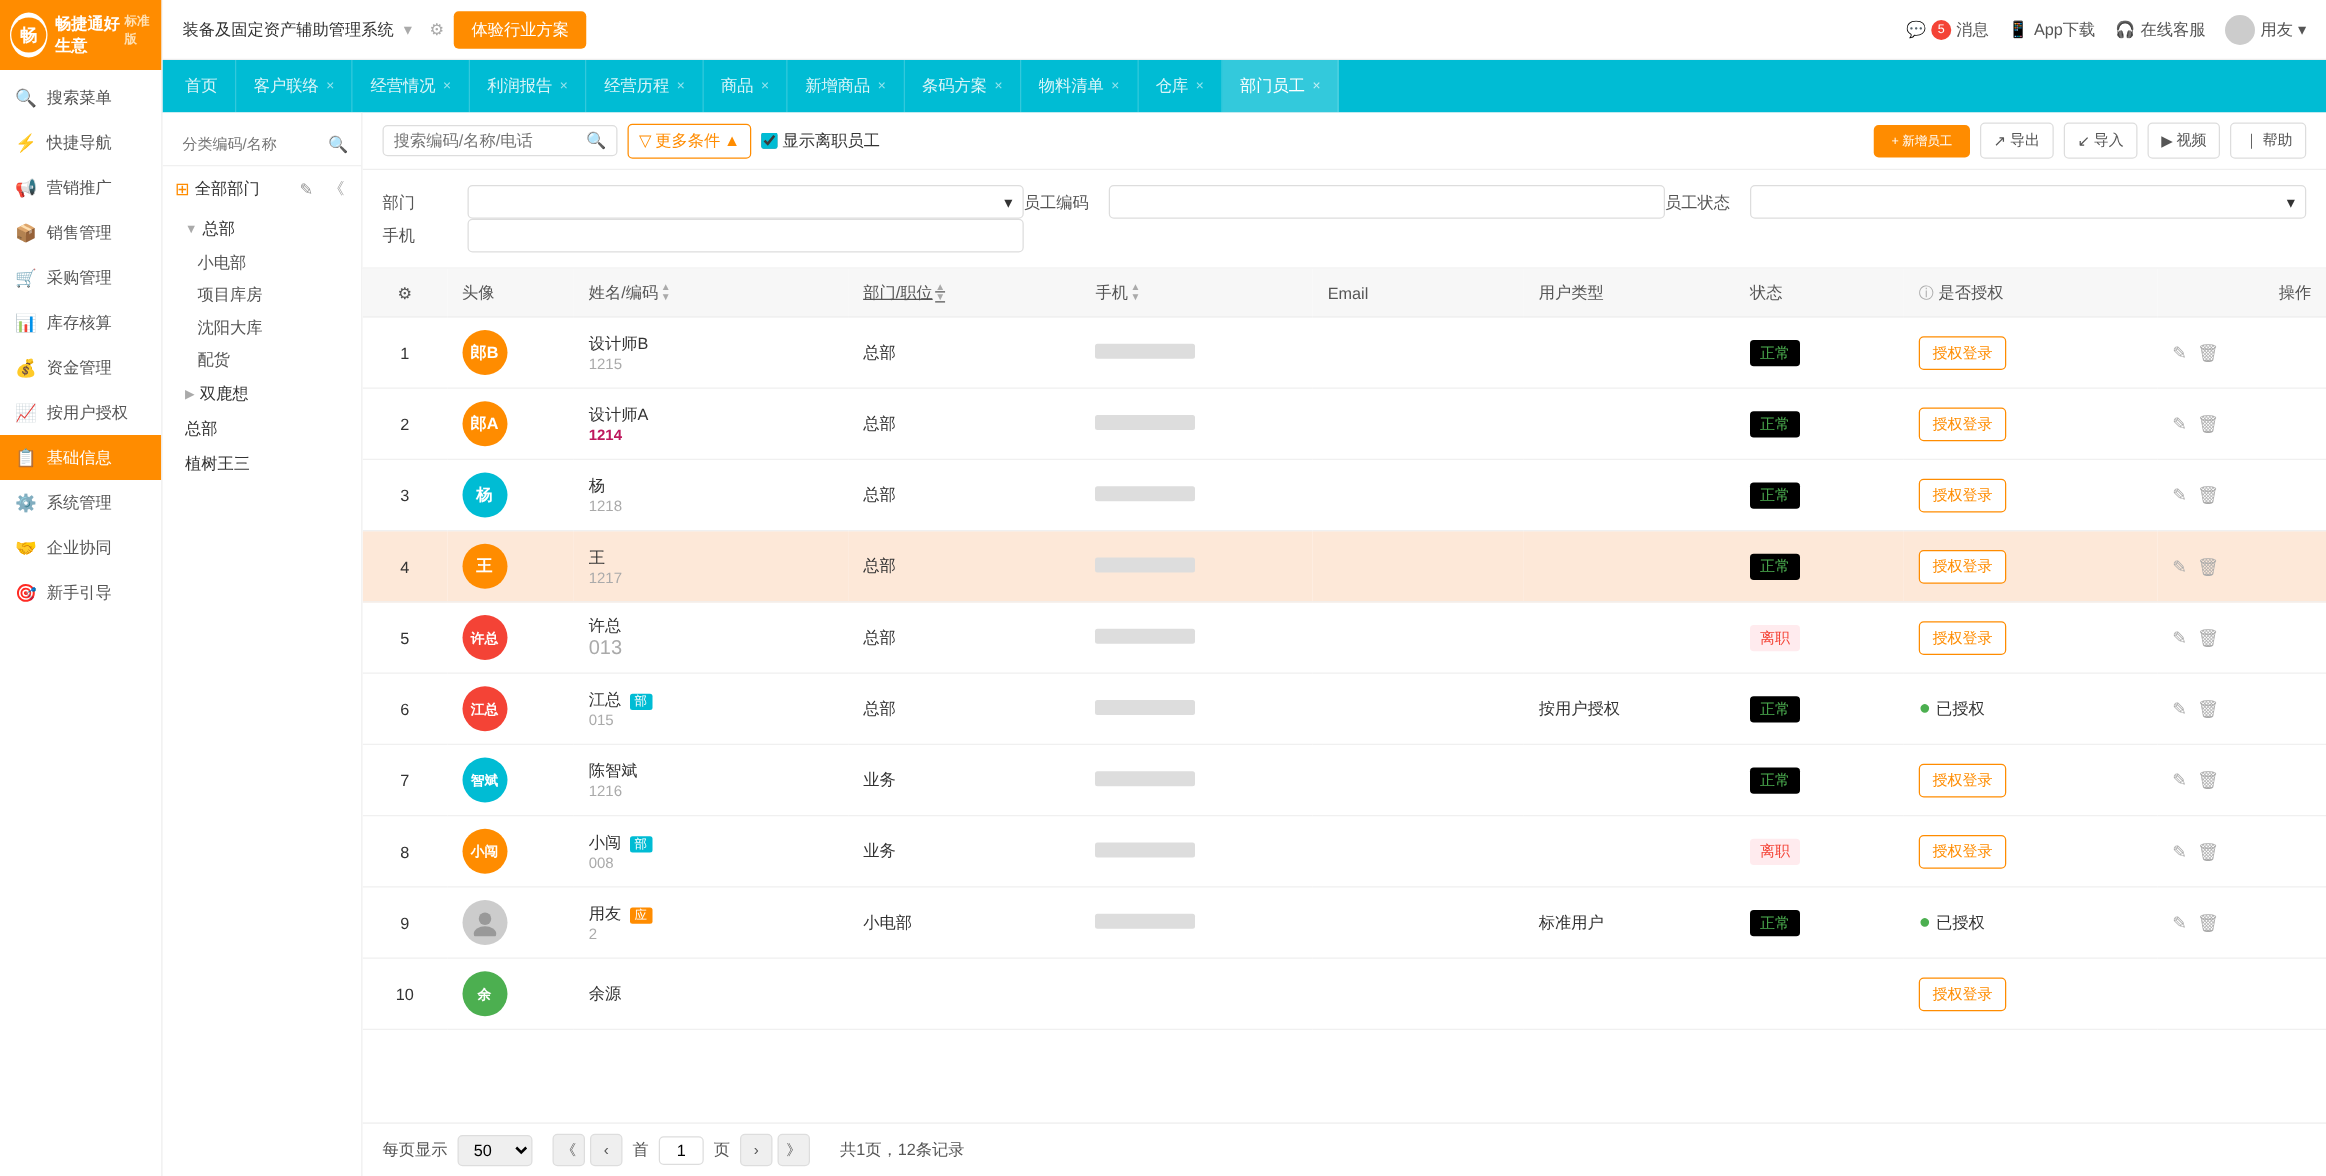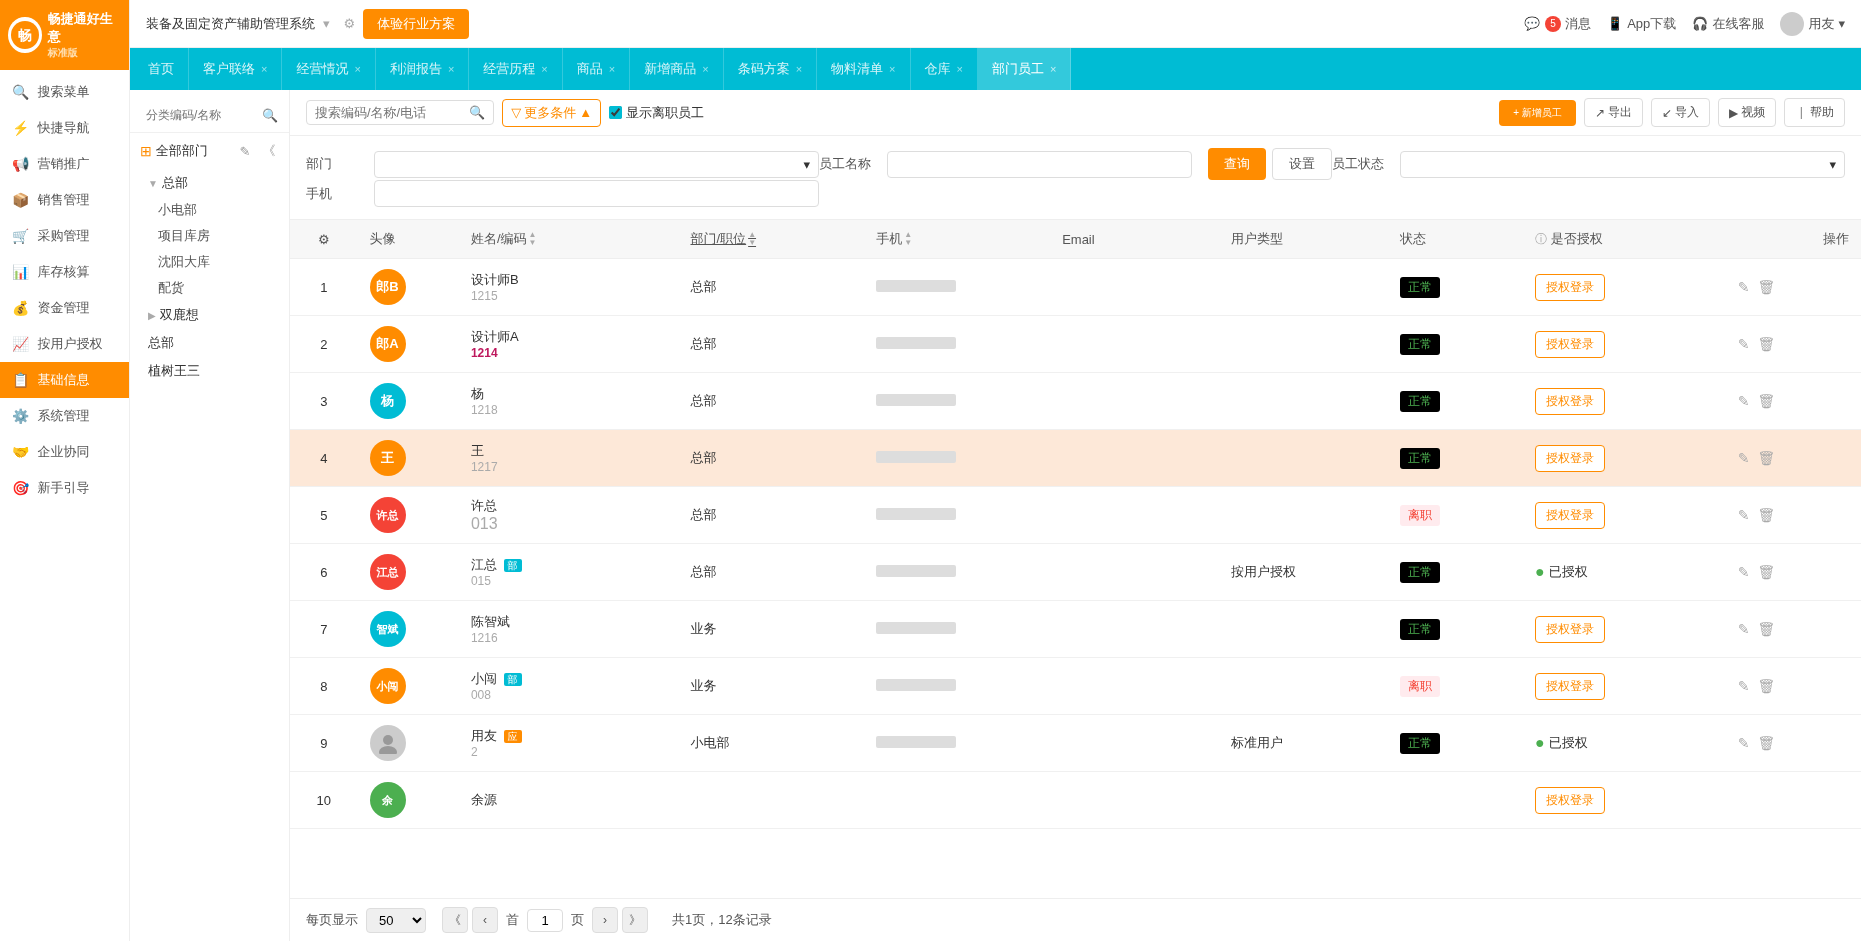--- a/index.html
+++ b/index.html
@@ -2,21 +2,21 @@
 <html><head>
   <meta charset="utf-8">
   <style>
     * { box-sizing: border-box; margin: 0; padding: 0; font-family: "Microsoft YaHei", "PingFang SC", sans-serif; }
     body { background: #f5f5f5; font-size: 13px; color: #333; display: flex; height: 941px; overflow: hidden; }
 
     
     .sidebar { width: 130px; background: #fff; display: flex; flex-direction: column; border-right: 1px solid #eee; flex-shrink: 0; }
     .sidebar-logo { background: #ff8c00; color: #fff; padding: 10px 8px; display: flex; align-items: center; gap: 6px; font-size: 12px; font-weight: bold; }
     .sidebar-logo .logo-icon { width: 36px; height: 36px; background: #fff; border-radius: 50%; display: flex; align-items: center; justify-content: center; }
-    .sidebar-logo-text { display: flex; flex-direction: column; font-size: 11px; justify-content: center; }
+    .sidebar-logo-text { display: flex; flex-direction: row; font-size: 11px; justify-content: center; }
     .sidebar-logo-text .brand { font-size: 13px; color: #fff; }
     .sidebar-logo-text .sub { font-size: 10px; color: #ffe0b2; }
 
     .sidebar-nav { flex: 1; overflow-y: auto; padding: 4px 0; }
     .sidebar-item { display: flex; align-items: center; gap: 8px; padding: 9px 12px; cursor: pointer; color: #555; font-size: 13px; }
     .sidebar-item.active { background: #ff8c00; color: #fff; }
     .sidebar-item .si-icon { font-size: 14px; }
 
     
     .main { flex: 1; display: flex; flex-direction: column; overflow: hidden; }
@@ -344,26 +344,22 @@
 
       <div class="adv-filter">
         <div class="filter-row">
           <span class="filter-label">部门</span>
           <div class="filter-select">
             <span></span>
             <span>▾</span>
           </div>
         </div>
         <div class="filter-row">
-          <span class="filter-label">员工名称</span>
+          <span class="filter-label">员工编码</span>
           <input class="filter-input" type="text" style="">
-          <div style="display:flex;gap:6px;margin-left:8px;">
-            <button class="btn-query">查询</button>
-            <button class="btn-set">设置</button>
-          </div>
         </div>
         <div class="filter-row">
           <span class="filter-label">员工状态</span>
           <div class="filter-select">
             <span></span>
             <span>▾</span>
           </div>
         </div>
         <div class="filter-row">
           <span class="filter-label">手机</span>

